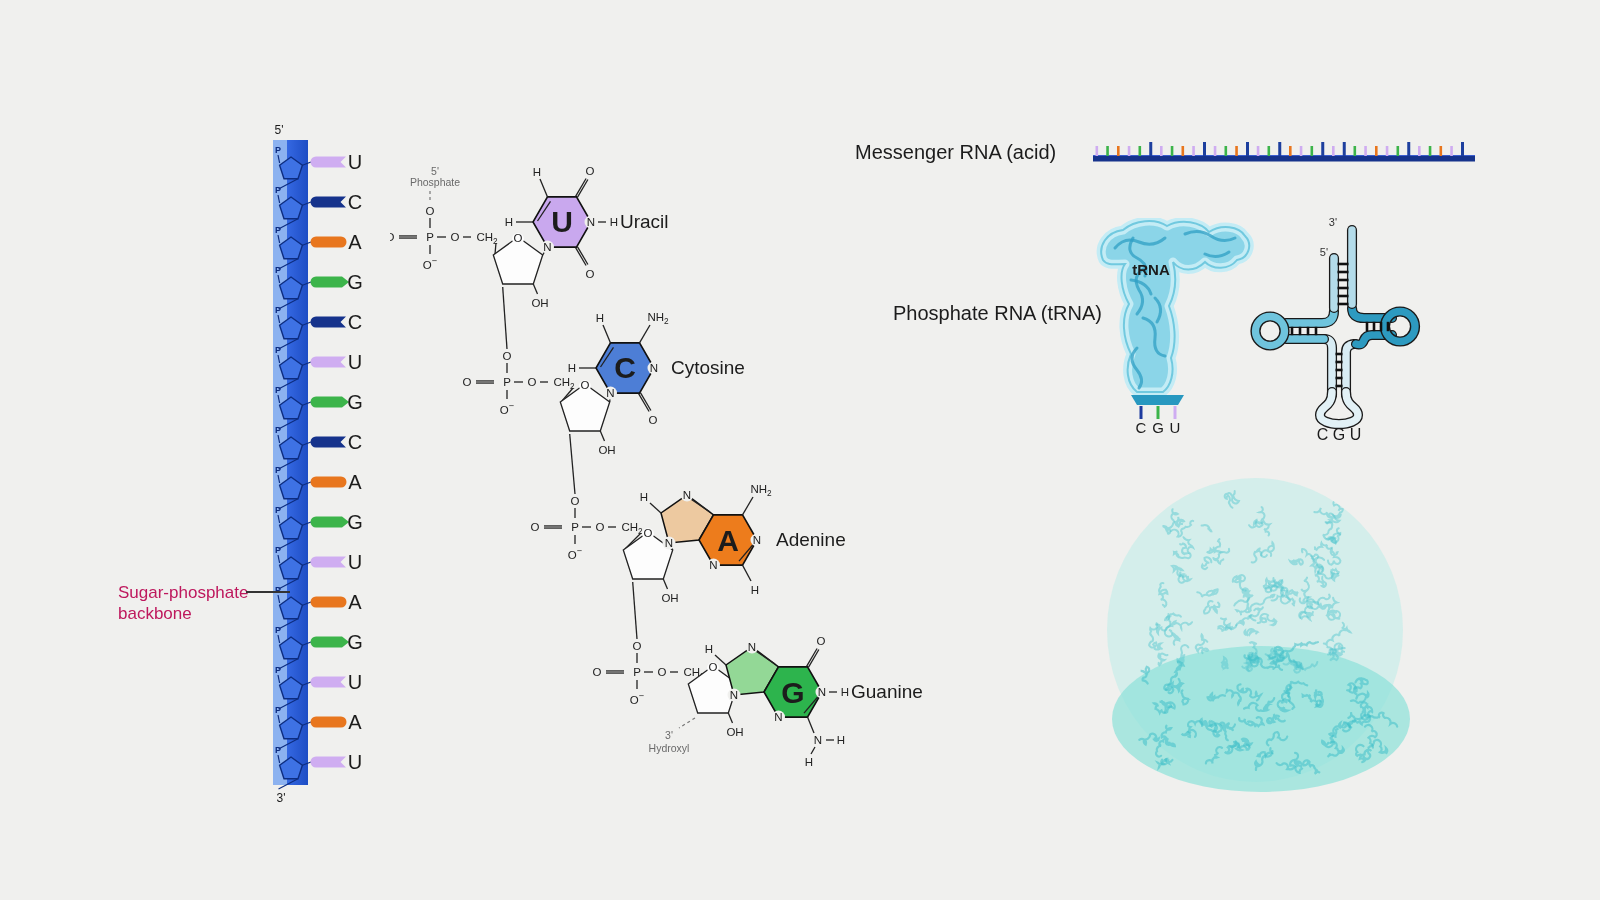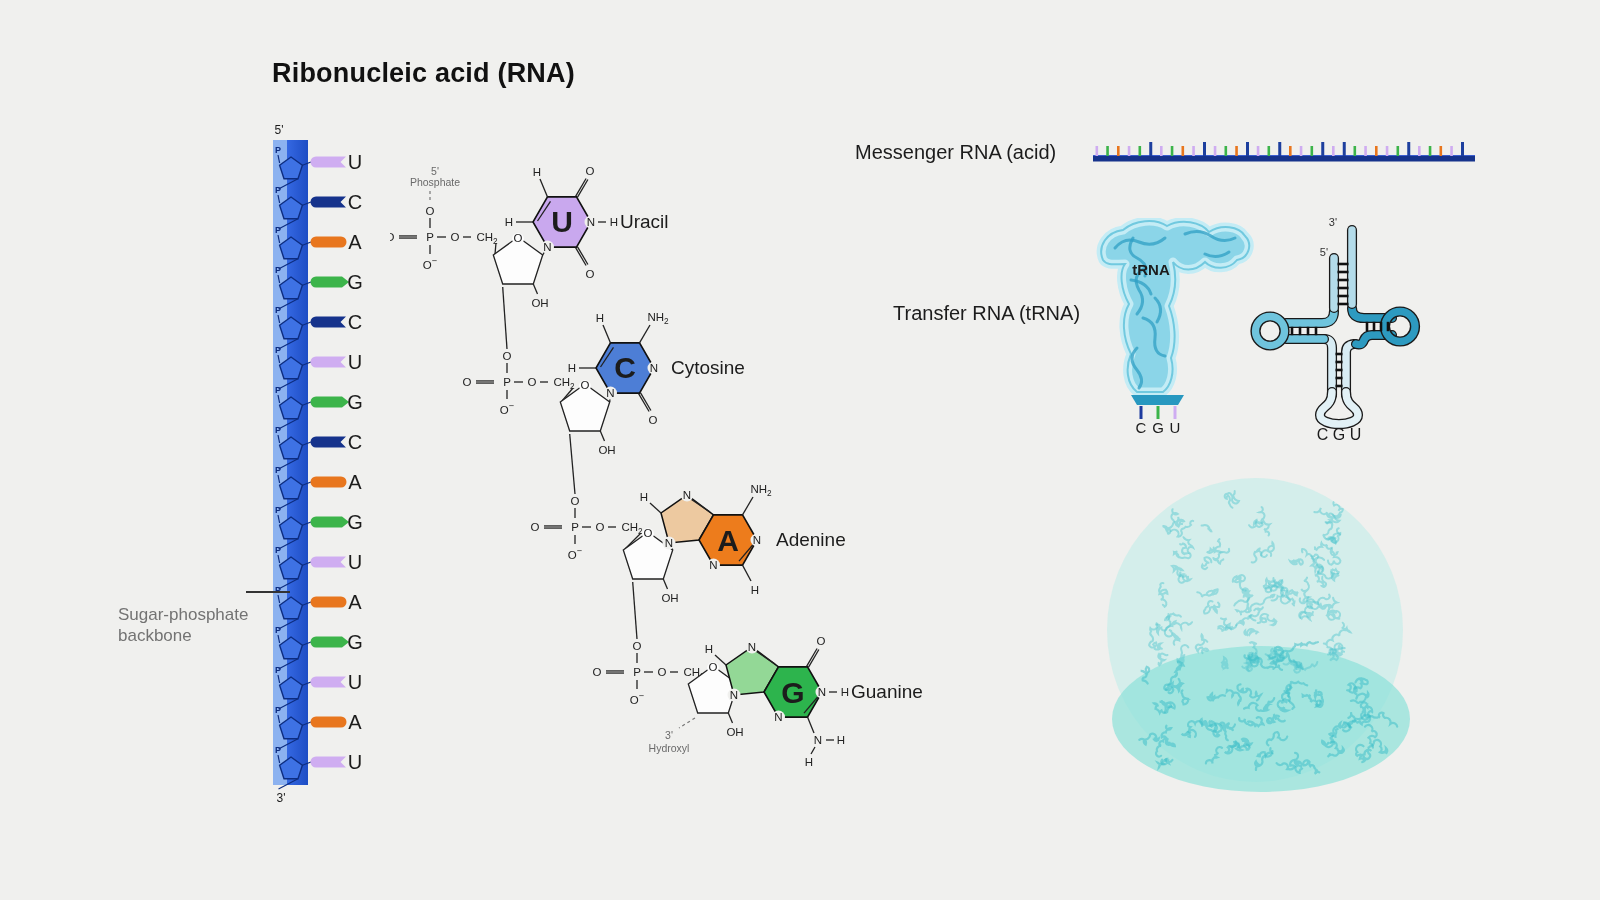--- a/index.html
+++ b/index.html
@@ -1,30 +1,29 @@
 <!DOCTYPE html>
 <html><head>
 <meta charset="utf-8">
 <style>
   html,body{margin:0;padding:0;width:1600px;height:900px;}
   body{font-family:"Liberation Sans","DejaVu Sans",sans-serif;}
   #canvas{position:relative;width:1600px;height:900px;background:#f0f0ee;overflow:hidden;}
   .abs{position:absolute;}
   #title{left:272px;top:58px;font-size:27px;font-weight:bold;color:#111;letter-spacing:.2px;}
-  #bb-label{left:118px;top:604px;font-size:17px;color:#737373;line-height:1.25;}
+  #bb-label{left:118px;top:582px;font-size:17px;color:#be185d;line-height:1.25;}
   #bb-pointer{left:246px;top:591px;width:44px;height:2px;background:#333;}
   #mrna-label{left:855px;top:141px;font-size:20px;color:#1c1c1c;}
   #trna-label{left:893px;top:302px;font-size:20px;color:#1c1c1c;}
   svg text{font-family:"Liberation Sans","DejaVu Sans",sans-serif;}
 </style>
 </head>
 <body>
 
 <div id="canvas">
-  <div id="title" class="abs">Ribonucleic acid (RNA)</div>
 
   <svg id="backbone-svg" class="abs" style="left:150px;top:118px" width="260" height="700">
       <defs>
         <linearGradient id="barGrad" x1="0" y1="0" x2="1" y2="0">
           <stop offset="0%" stop-color="#3568e2"></stop>
           <stop offset="100%" stop-color="#1d4dc4"></stop>
         </linearGradient>
       </defs>
       <rect x="123" y="22" width="14" height="645" fill="#8cb2f0"></rect>
       <rect x="137" y="22" width="21" height="645" fill="url(#barGrad)"></rect>
@@ -365,21 +364,21 @@
       <rect x="295.75" y="8" width="2.6" height="10" fill="#cfadf1"></rect>
       <rect x="306.5" y="8" width="2.6" height="10" fill="#3cb44a"></rect>
       <rect x="317.25" y="4" width="3" height="14" fill="#1d3f9e"></rect>
       <rect x="328" y="8" width="2.6" height="10" fill="#cfadf1"></rect>
       <rect x="338.75" y="8" width="2.6" height="10" fill="#3cb44a"></rect>
       <rect x="349.5" y="8" width="2.6" height="10" fill="#e8761e"></rect>
       <rect x="360.25" y="8" width="2.6" height="10" fill="#cfadf1"></rect>
       <rect x="371" y="4" width="3" height="14" fill="#1d3f9e"></rect>
     </svg>
 
-  <div id="trna-label" class="abs">Transfer RNA (tRNA)</div>
+  <div id="trna-label" class="abs">Phosphate RNA (tRNA)</div>
   <svg id="blob-svg" class="abs" style="left:1085px;top:218px" width="185" height="220">
       <path d="M18,42 C12,28 22,14 38,12 C50,2 70,0 82,8 C96,0 116,4 124,14 C136,6 154,8 160,18 C168,26 164,40 152,42 C144,52 128,52 120,44 C110,54 96,54 88,44 C92,60 90,76 84,88 C90,104 92,124 86,140 C90,154 86,168 78,174 L52,174 C42,166 40,150 46,136 C38,120 36,100 44,86 C36,72 34,54 40,46 C30,46 22,48 18,42 Z" fill="#86d4e8" stroke="#c2ecf6" stroke-width="9" stroke-linejoin="round" opacity="0.95"></path>
       <path d="M18,42 C12,28 22,14 38,12 C50,2 70,0 82,8 C96,0 116,4 124,14 C136,6 154,8 160,18 C168,26 164,40 152,42 C144,52 128,52 120,44 C110,54 96,54 88,44 C92,60 90,76 84,88 C90,104 92,124 86,140 C90,154 86,168 78,174 L52,174 C42,166 40,150 46,136 C38,120 36,100 44,86 C36,72 34,54 40,46 C30,46 22,48 18,42 Z" fill="none" stroke="#5cc0da" stroke-width="2" opacity="0.8"></path>
       <path d="M30,30 q10,-12 24,-6 q14,6 26,-4" fill="none" stroke="#2f9fc4" stroke-width="3" stroke-linecap="round" opacity="0.75"></path>
       <path d="M48,20 q-8,14 4,20 q12,6 8,18" fill="none" stroke="#2f9fc4" stroke-width="3" stroke-linecap="round" opacity="0.75"></path>
       <path d="M100,16 q14,-6 26,2 q12,8 24,2" fill="none" stroke="#2f9fc4" stroke-width="3" stroke-linecap="round" opacity="0.75"></path>
       <path d="M120,36 q12,6 24,-2" fill="none" stroke="#2f9fc4" stroke-width="3" stroke-linecap="round" opacity="0.75"></path>
       <path d="M60,50 q-14,8 -6,22 q8,12 -2,24" fill="none" stroke="#2f9fc4" stroke-width="3" stroke-linecap="round" opacity="0.75"></path>
       <path d="M58,100 q14,4 12,20 q-2,16 10,18" fill="none" stroke="#2f9fc4" stroke-width="3" stroke-linecap="round" opacity="0.75"></path>
       <path d="M52,130 q-10,10 0,22 q8,10 2,18" fill="none" stroke="#2f9fc4" stroke-width="3" stroke-linecap="round" opacity="0.75"></path>

